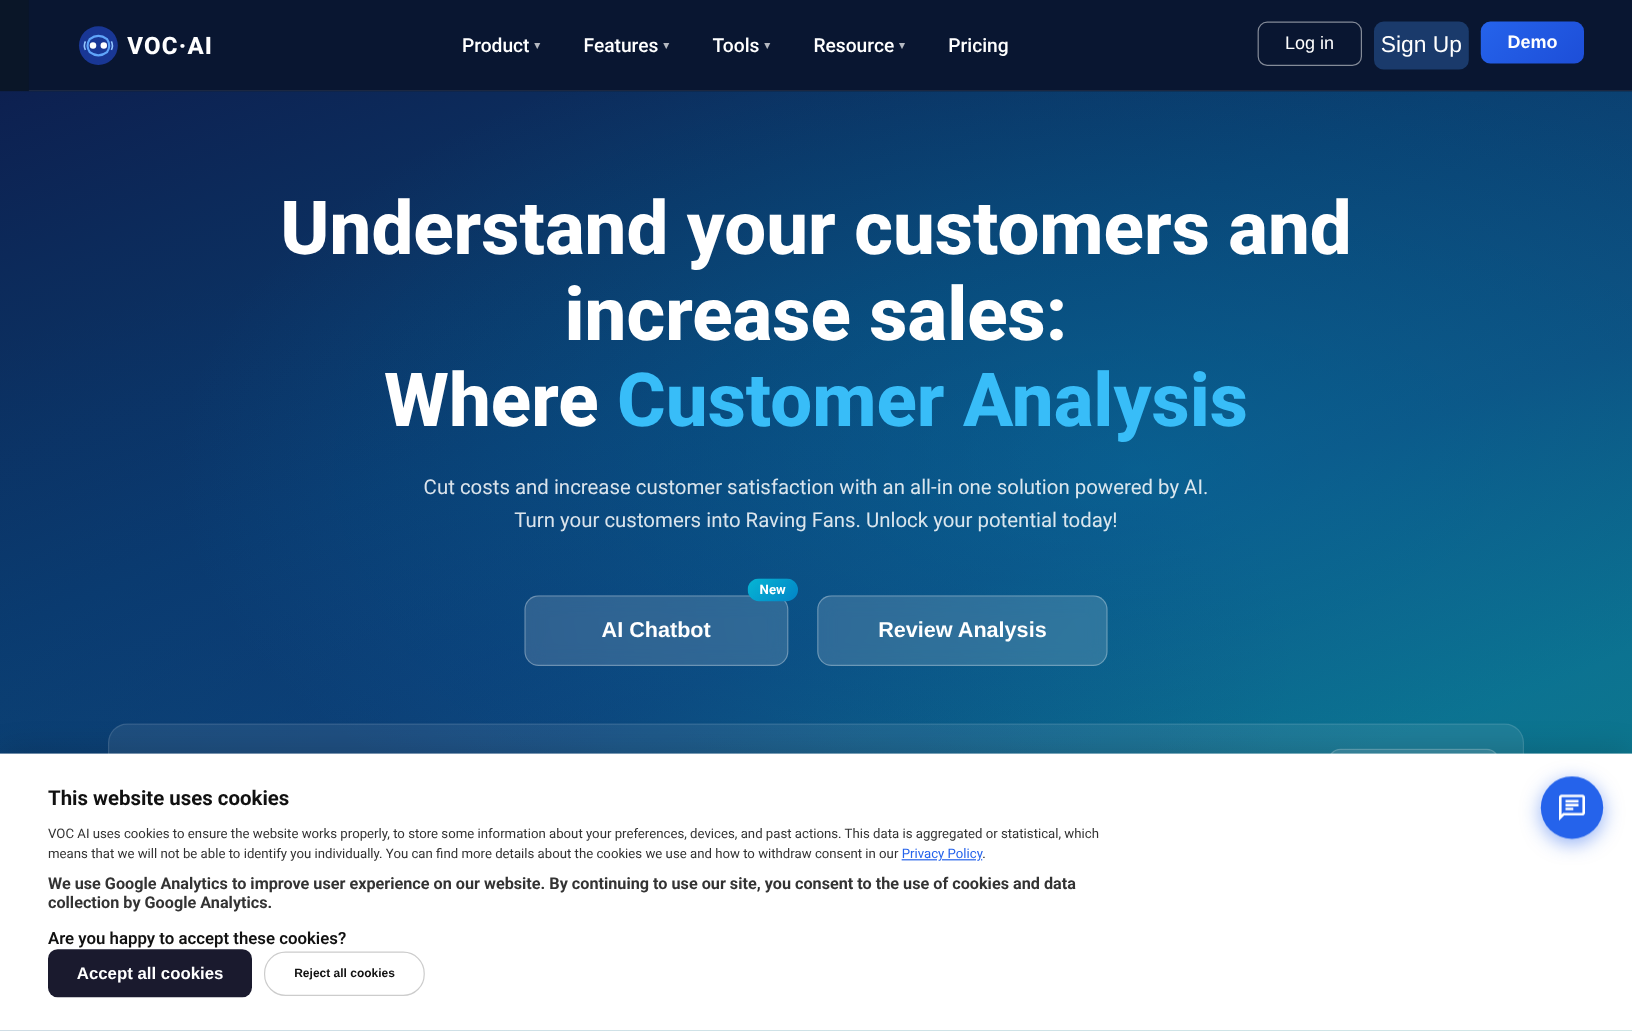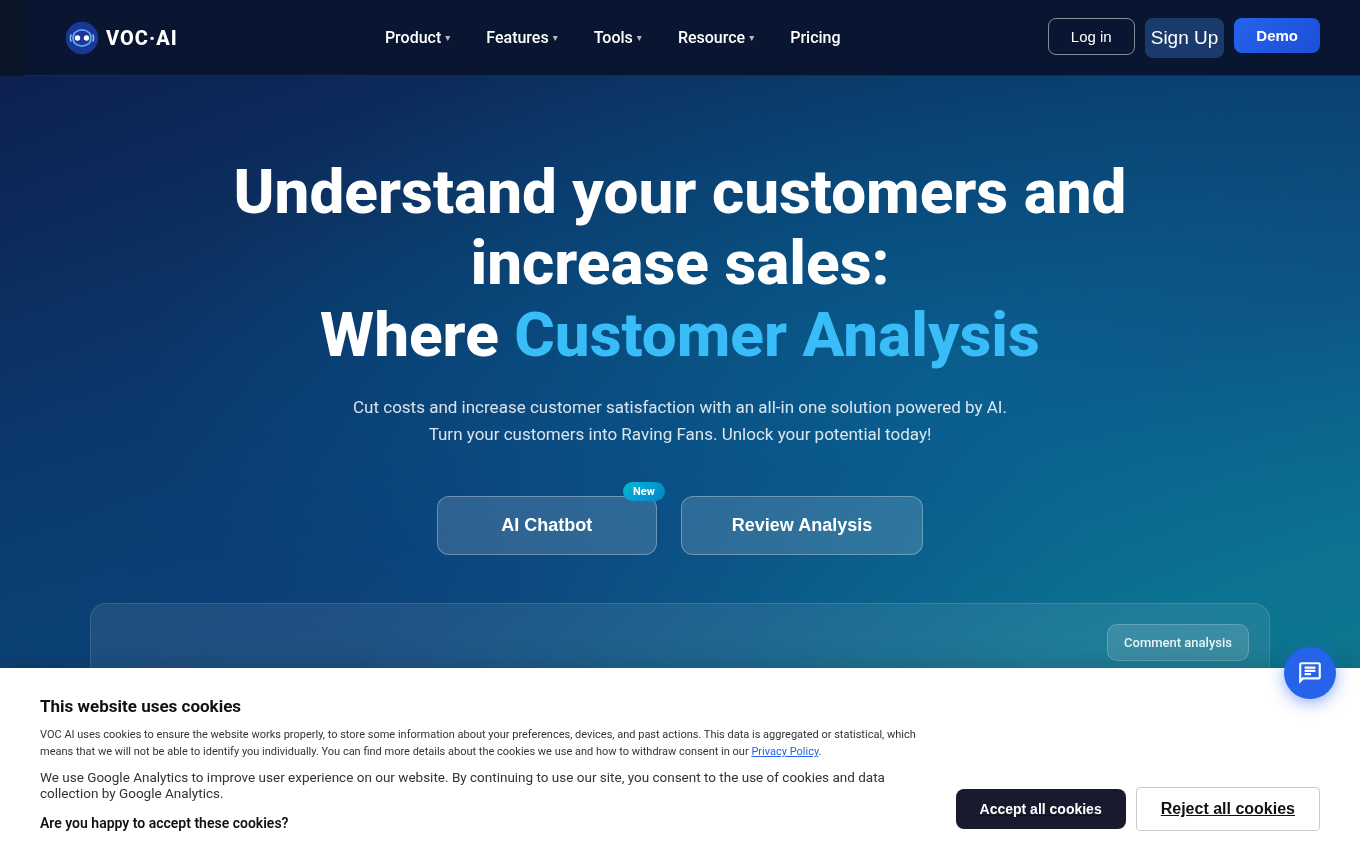--- a/index.html
+++ b/index.html
@@ -228,60 +228,60 @@
     }
     .cookie-body a {
       color: #2563eb;
       text-decoration: underline;
     }
     .cookie-analytics {
       font-size: 13.5px;
       color: #333;
       margin-bottom: 14px;
       max-width: 900px;
+      font-weight: bold;
     }
     .cookie-question {
       font-size: 14px;
       font-weight: 600;
       color: #111;
       margin-bottom: 0;
     }
     .cookie-footer {
       display: flex;
-      align-items: flex-end;
       justify-content: space-between;
+      flex-direction: column;
     }
     .cookie-text-area {
       flex: 1;
     }
     .cookie-actions {
       display: flex;
       align-items: center;
       gap: 10px;
       flex-shrink: 0;
-      text-decoration: underline;
     }
     .btn-accept {
       padding: 12px 24px;
       background: #1a1a2e;
       color: #fff;
       border: none;
       border-radius: 8px;
       font-size: 14px;
       font-weight: 600;
       cursor: pointer;
       white-space: nowrap;
     }
     .btn-reject {
       padding: 12px 24px;
       background: #fff;
       color: #111;
       border: 1.5px solid #ccc;
-      border-radius: 4px;
-      font-size: 16px;
+      border-radius: 18px;
+      font-size: 10px;
       font-weight: 600;
       cursor: pointer;
       white-space: nowrap;
     }
 
     
     .chat-btn {
       position: fixed;
       bottom: 160px;
       right: 24px;

